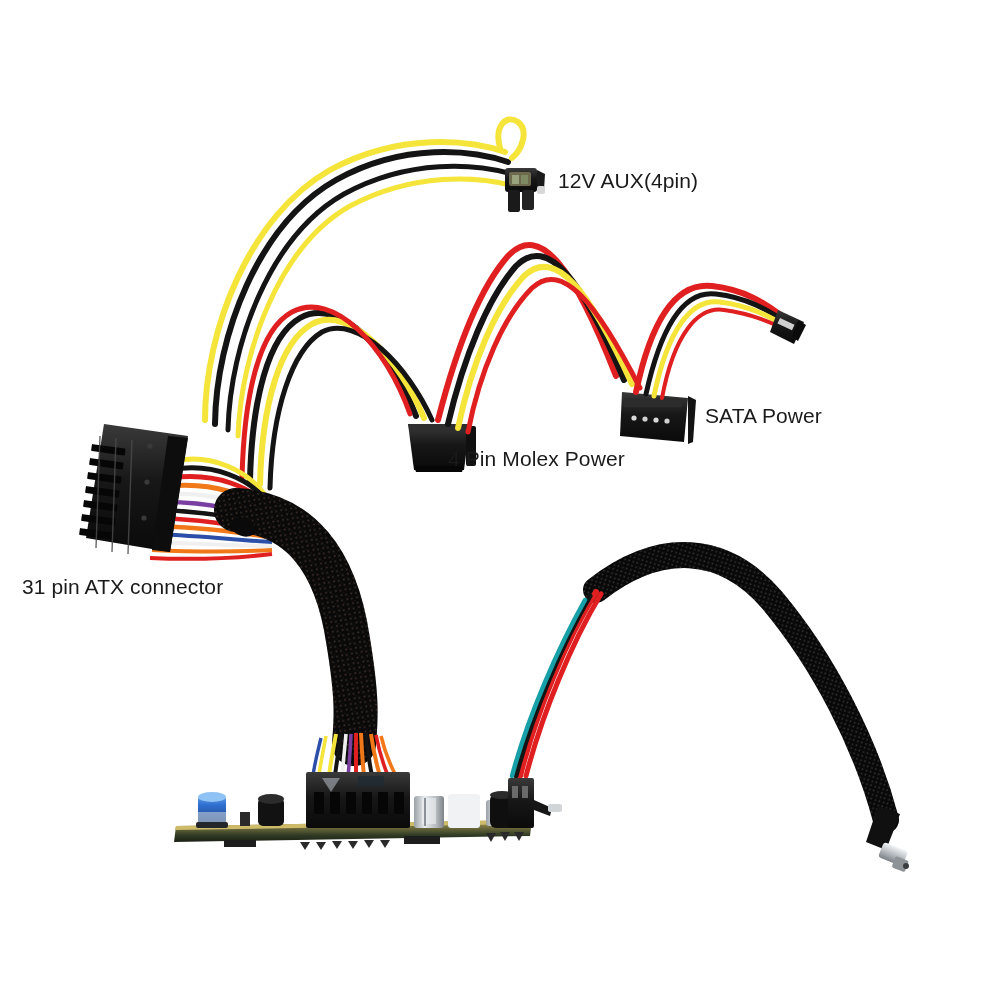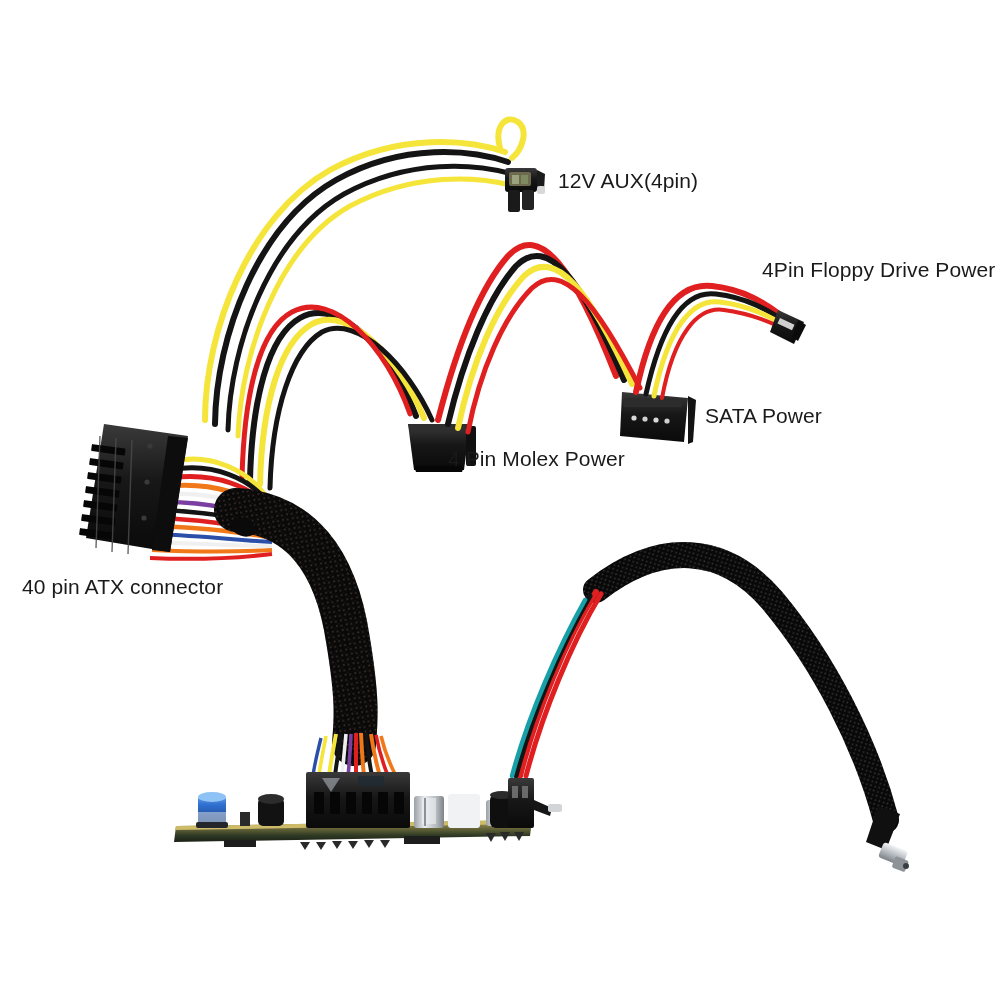--- a/index.html
+++ b/index.html
@@ -259,18 +259,17 @@
         <rect x="508" y="778" width="26" height="50" rx="2" fill="url(#blkg)"></rect>
         <rect x="512" y="786" width="6" height="12" fill="#6a6a6a"></rect>
         <rect x="522" y="786" width="6" height="12" fill="#6a6a6a"></rect>
         <path d="M534,800 l18,8 l-2,8 l-16,-6 z" fill="#161616"></path>
         <rect x="548" y="804" width="14" height="8" rx="2" fill="#d2d5d8"></rect>
       </g>
     </g>
   </svg>
 
   <div class="lbl" style="left:558px;top:170px;">12V AUX(4pin)</div>
-  <div class="lbl" style="left:762px;top:259px;">4Pin Floppy Drive Power</div>
   <div class="lbl" style="left:705px;top:405px;">SATA Power</div>
   <div class="lbl" style="left:448px;top:448px;">4 Pin Molex Power</div>
-  <div class="lbl" style="left:22px;top:576px;">40 pin ATX connector</div>
+  <div class="lbl" style="left:22px;top:576px;">31 pin ATX connector</div>
 
 </div>
 
 </body></html>

